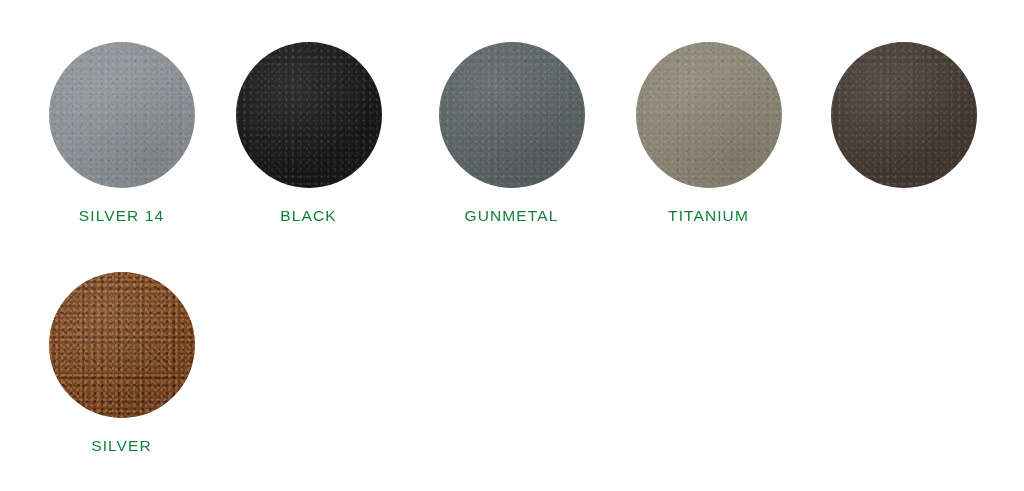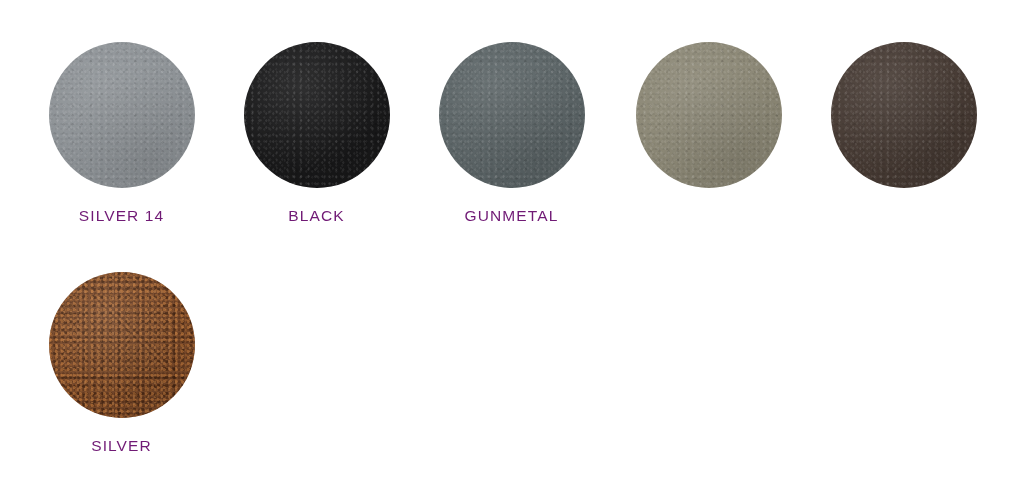--- a/index.html
+++ b/index.html
@@ -77,47 +77,48 @@
       radial-gradient(circle at 12% 78%, rgba(205,139,78,0.45) 0 1.2px, transparent 1.7px),
       radial-gradient(circle at 55% 45%, rgba(70,36,16,0.40) 0 1.2px, transparent 1.7px);
     background-size: 6px 6px, 8px 8px, 5px 5px, 9px 9px, 7px 7px, 4px 4px;
     opacity: 1;
   }
 
   .swatch-label {
     margin-top: 20px;
     font-size: 15.5px;
     letter-spacing: 1.1px;
-    color: #701a75;
+    color: #15803d;
     line-height: 1;
     white-space: nowrap;
   }
 </style>
 </head>
 <body>
 
 <div class="swatch-grid">
 
   <div class="swatch-cell" style="left:24px; top:42px;">
     <div class="swatch-disc" style="background-color:#8d9296;"></div>
     <div class="swatch-label">SILVER 14</div>
   </div>
 
-  <div class="swatch-cell" style="left:219px; top:42px;">
+  <div class="swatch-cell" style="left:211px; top:42px;">
     <div class="swatch-disc" style="background-color:#19191a;"></div>
     <div class="swatch-label">BLACK</div>
   </div>
 
   <div class="swatch-cell" style="left:414px; top:42px;">
     <div class="swatch-disc" style="background-color:#5b6466;"></div>
     <div class="swatch-label">GUNMETAL</div>
   </div>
 
   <div class="swatch-cell" style="left:611px; top:42px;">
     <div class="swatch-disc" style="background-color:#8b8775;"></div>
+    <div class="swatch-label">TITANIUM</div>
   </div>
 
   <div class="swatch-cell" style="left:806px; top:42px;">
     <div class="swatch-disc" style="background-color:#463a33;"></div>
   </div>
 
   <div class="swatch-cell" style="left:24px; top:272px;">
     <div class="swatch-disc rusted" style="background-color:#78492a;"></div>
     <div class="swatch-label">SILVER</div>
   </div>

